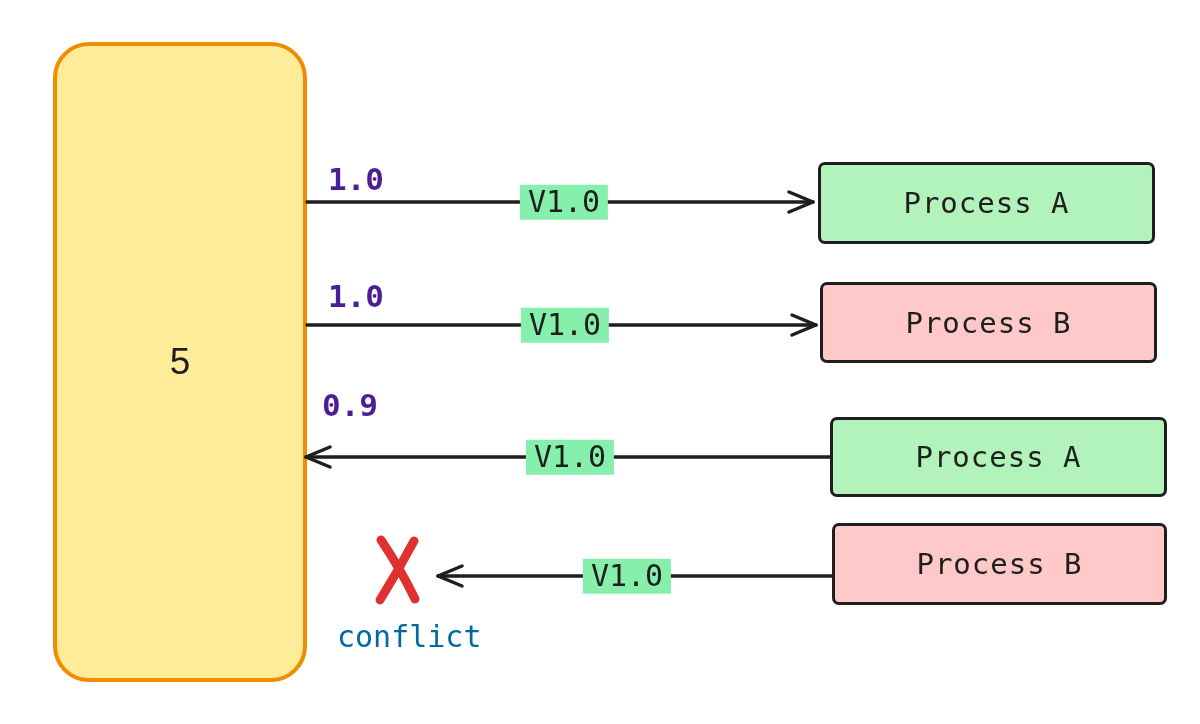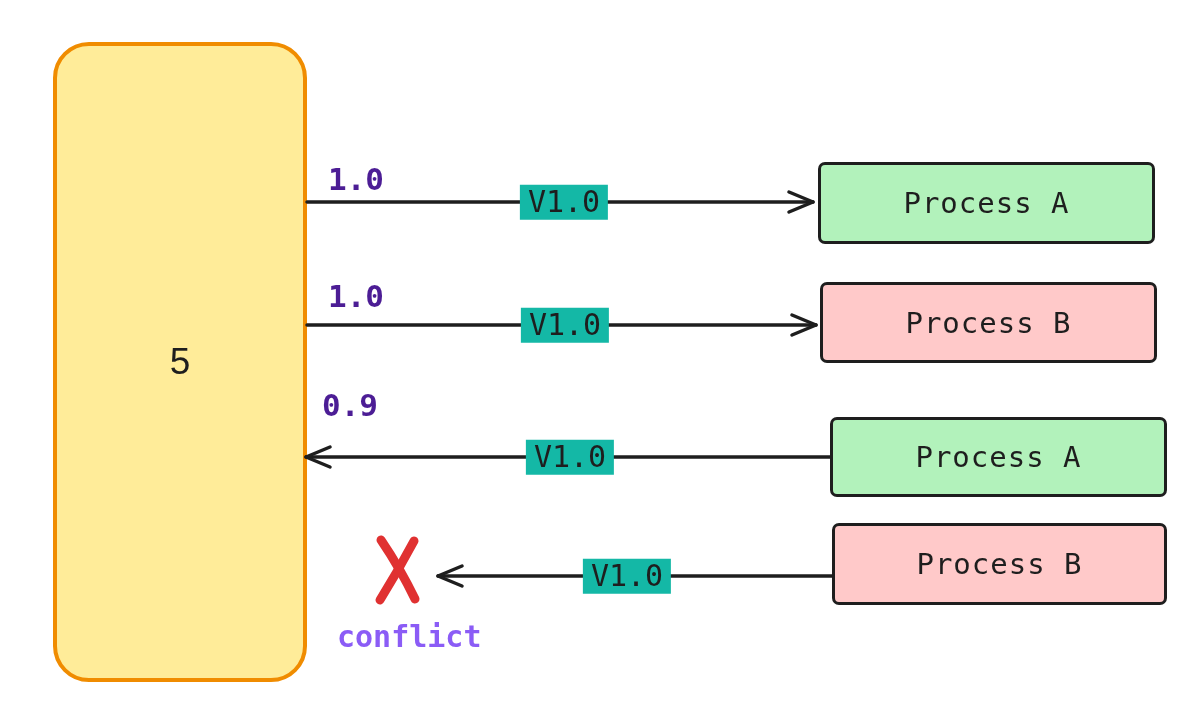--- a/index.html
+++ b/index.html
@@ -50,42 +50,42 @@
   .row4 { left: 832px; top: 523px; width: 335px; height: 82px; }
   .edges-layer {
     position: absolute;
     left: 0; top: 0;
     width: 1200px; height: 724px;
     pointer-events: none;
   }
   .edge-label {
     position: absolute;
     transform: translate(-50%, -50%);
-    background: #14b8a6;
+    background: #86efac;
     padding: 0 8px;
     font-size: 30px;
     font-weight: 500;
     color: #1e1e1e;
     line-height: 1.15;
     white-space: nowrap;
   }
   .version-label {
     position: absolute;
     font-size: 31px;
     font-weight: bold;
     color: #4c1d95;
     line-height: 1;
     white-space: nowrap;
   }
   .conflict-label {
     position: absolute;
     left: 337px; top: 622px;
     font-size: 30px;
-    font-weight: bold;
-    color: #8b5cf6;
+    font-weight: normal;
+    color: #0369a1;
     line-height: 1;
     white-space: nowrap;
   }
 </style>
 </head>
 <body>
 
 <div class="canvas">
 
   <div class="store-node" style="background-color: rgb(255, 236, 153); border-color: rgb(240, 140, 0);">

